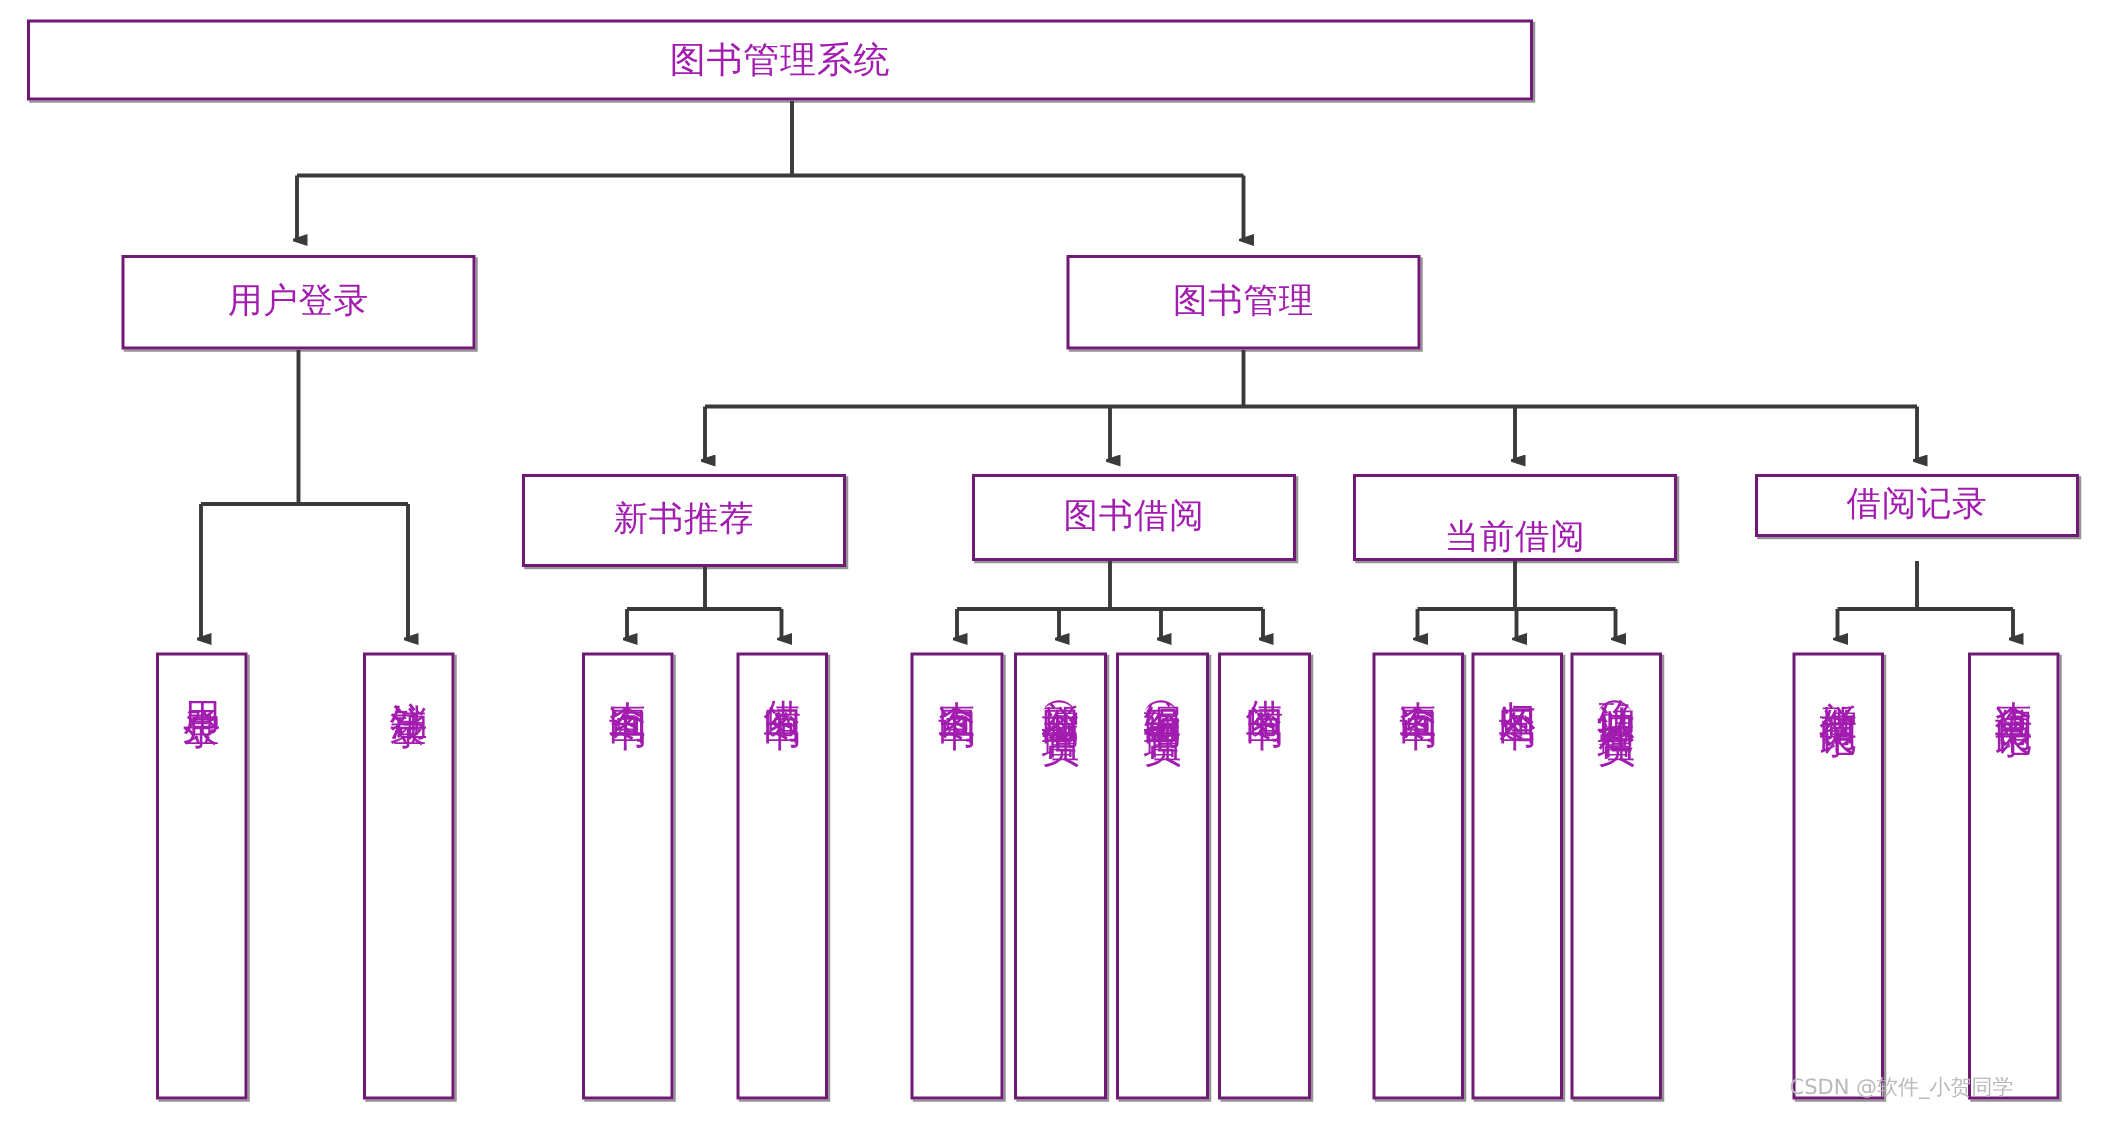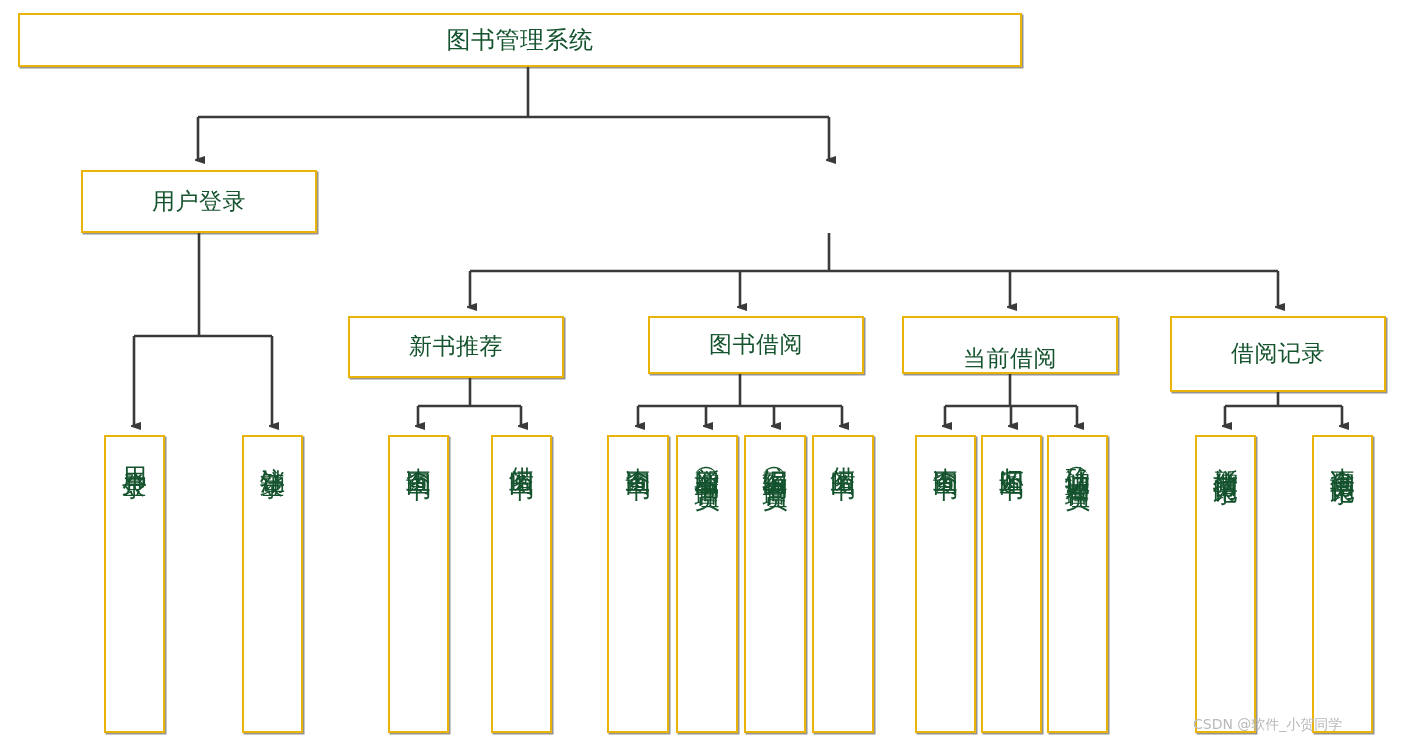--- a/index.html
+++ b/index.html
@@ -24,26 +24,26 @@
     position: absolute;
     left: 0; top: 0;
     width: 1405px;
     height: 747px;
     pointer-events: none;
   }
   .node {
     position: absolute;
     box-sizing: border-box;
     background: #ffffff;
-    border: 2px solid #eab308;
+    border: 2px solid #701a75;
     box-shadow: 1.5px 1.5px 0 0 rgba(60,60,60,0.55);
     display: flex;
     align-items: center;
     justify-content: center;
-    color: #14532d;
+    color: #a21caf;
   }
   .node .label {
     text-align: center;
     line-height: 1.18;
     letter-spacing: 0.5px;
     white-space: nowrap;
   }
   
   .node.h .label {
     writing-mode: horizontal-tb;
@@ -127,31 +127,34 @@
     </g>
   </svg>
 
   <div class="node h root" style="left:18px; top:13px; width:1004px; height:54px;">
     <span class="label">图书管理系统</span>
   </div>
 
   <div class="node h" style="left:81px; top:170px; width:236px; height:63px;">
     <span class="label">用户登录</span>
   </div>
+  <div class="node h" style="left:711px; top:170px; width:236px; height:63px;">
+    <span class="label">图书管理</span>
+  </div>
 
   <div class="node h" style="left:348px; top:316px; width:216px; height:62px;">
     <span class="label">新书推荐</span>
   </div>
   <div class="node h" style="left:632px; top:316px; width:216px; height:58px;margin-left:16px;">
     <span class="label">图书借阅</span>
   </div>
   <div class="node h" style="left:902px; top:316px; width:216px; height:58px;align-items:flex-end;">
     <span class="label">当前借阅</span>
   </div>
-  <div class="node h" style="left:1170px; top:316px; width:216px; height:76px;">
+  <div class="node h" style="left:1170px; top:316px; width:216px; height:42px;">
     <span class="label">借阅记录</span>
   </div>
 
   <div class="node v" style="left:104px; top:435px; width:61px; height:298px;">
     <span class="label">用户登录</span>
   </div>
   <div class="node v" style="left:242px; top:435px; width:61px; height:298px;">
     <span class="label">注销登录</span>
   </div>
 

